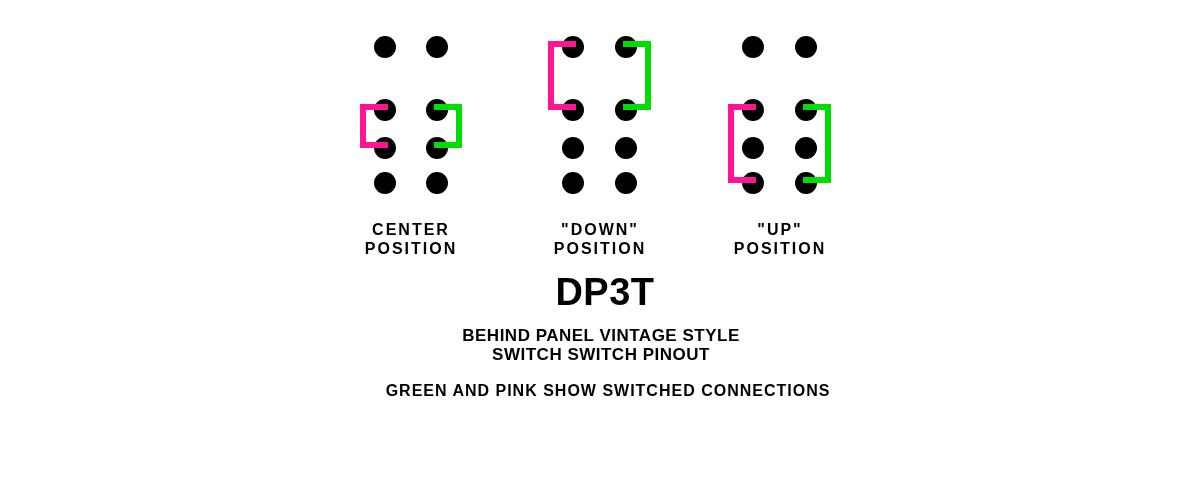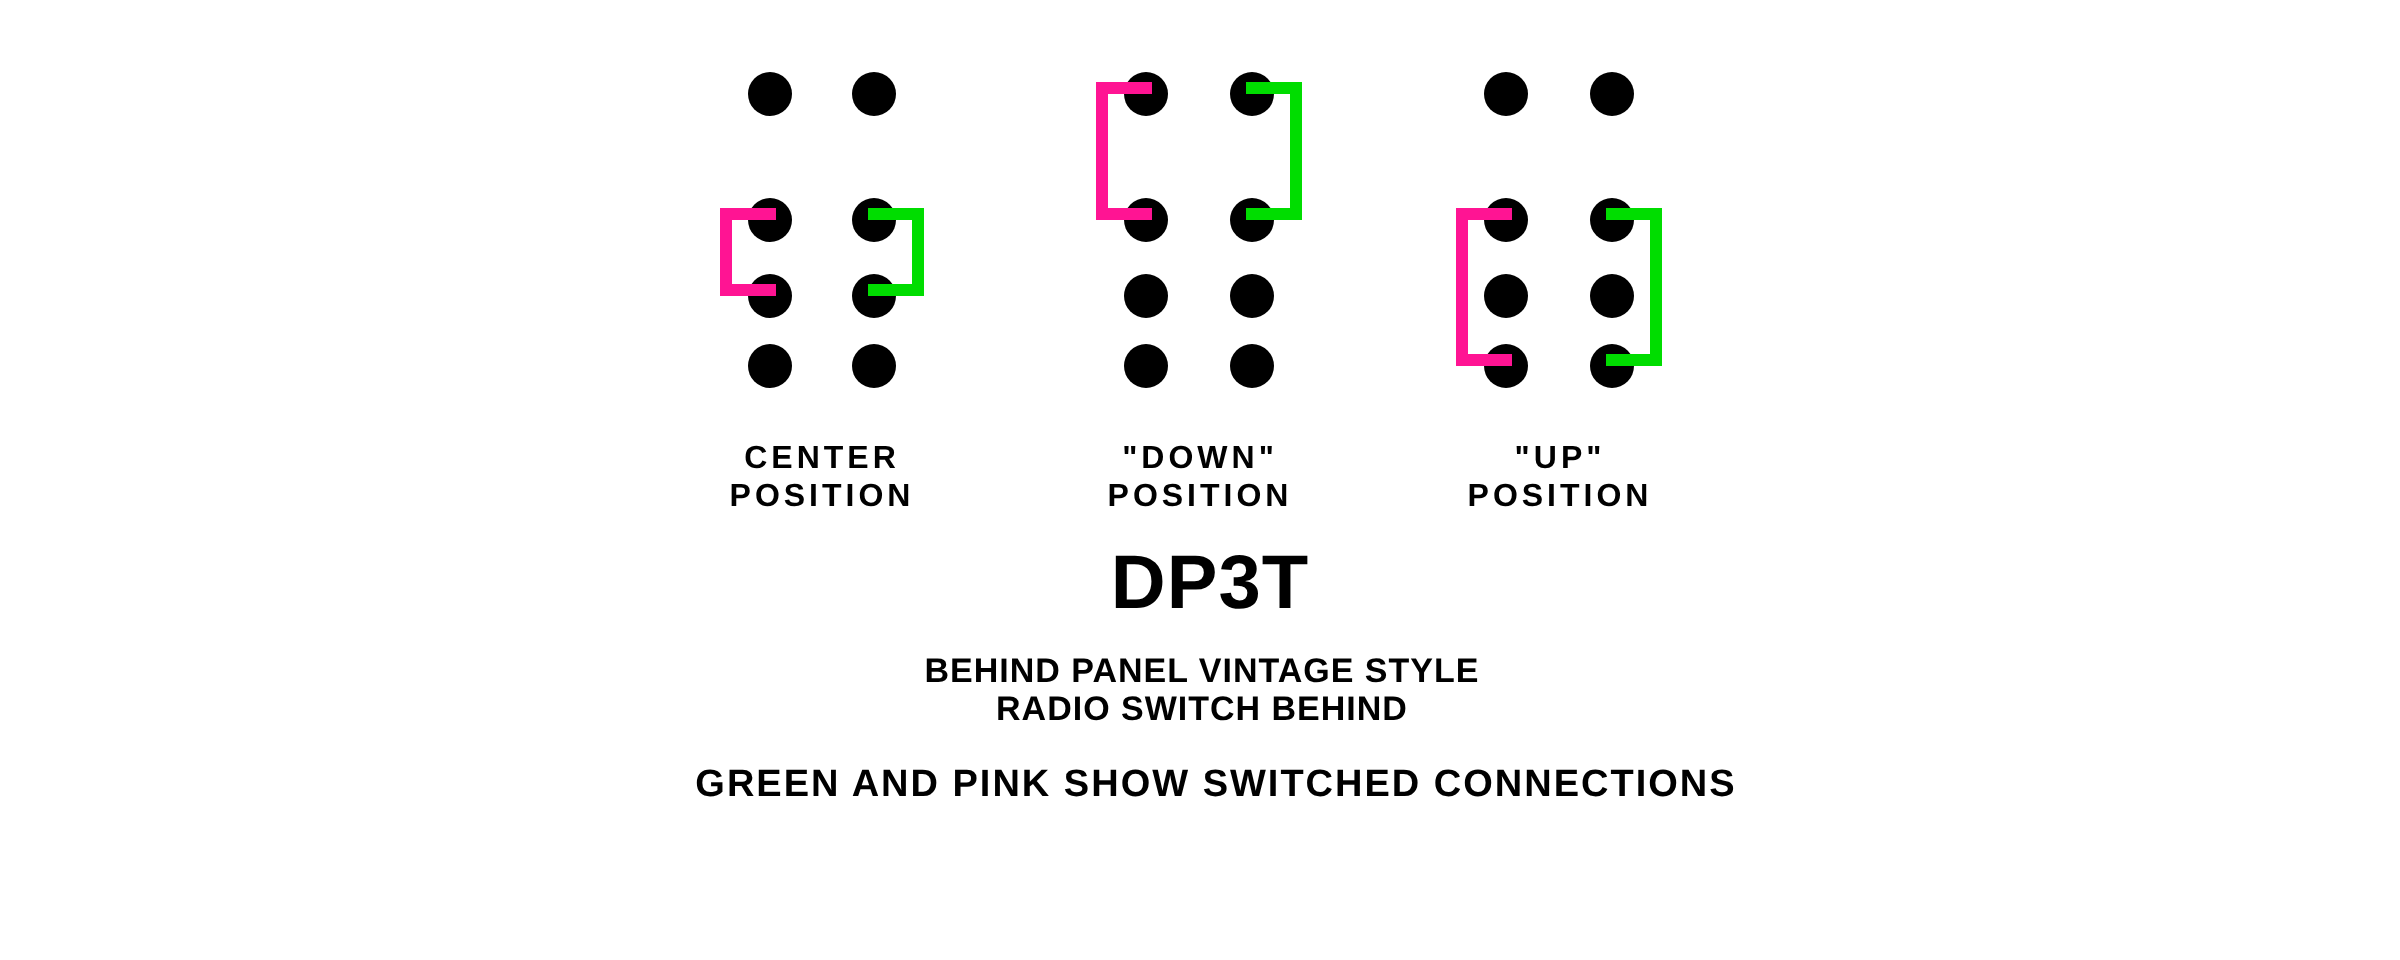--- a/index.html
+++ b/index.html
@@ -69,21 +69,21 @@
     font-weight: bold;
     line-height: 19px;
     letter-spacing: 0.5px;
   }
   .footer-note {
     position: absolute;
     left: 308px;
     top: 382px;
     width: 600px;
     text-align: center;
-    font-size: 19px;
+    font-size: 16px;
     font-weight: bold;
     letter-spacing: 1px;
     white-space: nowrap;
   }
 </style>
 </head>
 <body>
 
 <div class="canvas">
 
@@ -136,18 +136,18 @@
 
   <div class="pos-label pos-label-2">
     <div>"UP"</div>
     <div>POSITION</div>
   </div>
 
   <div class="title">DP3T</div>
 
   <div class="subtitle">
     <div>BEHIND PANEL VINTAGE STYLE</div>
-    <div>RADIO SWITCH BEHIND</div>
+    <div>SWITCH SWITCH PINOUT</div>
   </div>
 
   <div class="footer-note">GREEN AND PINK SHOW SWITCHED CONNECTIONS</div>
 
 </div>
 
 </body></html>

